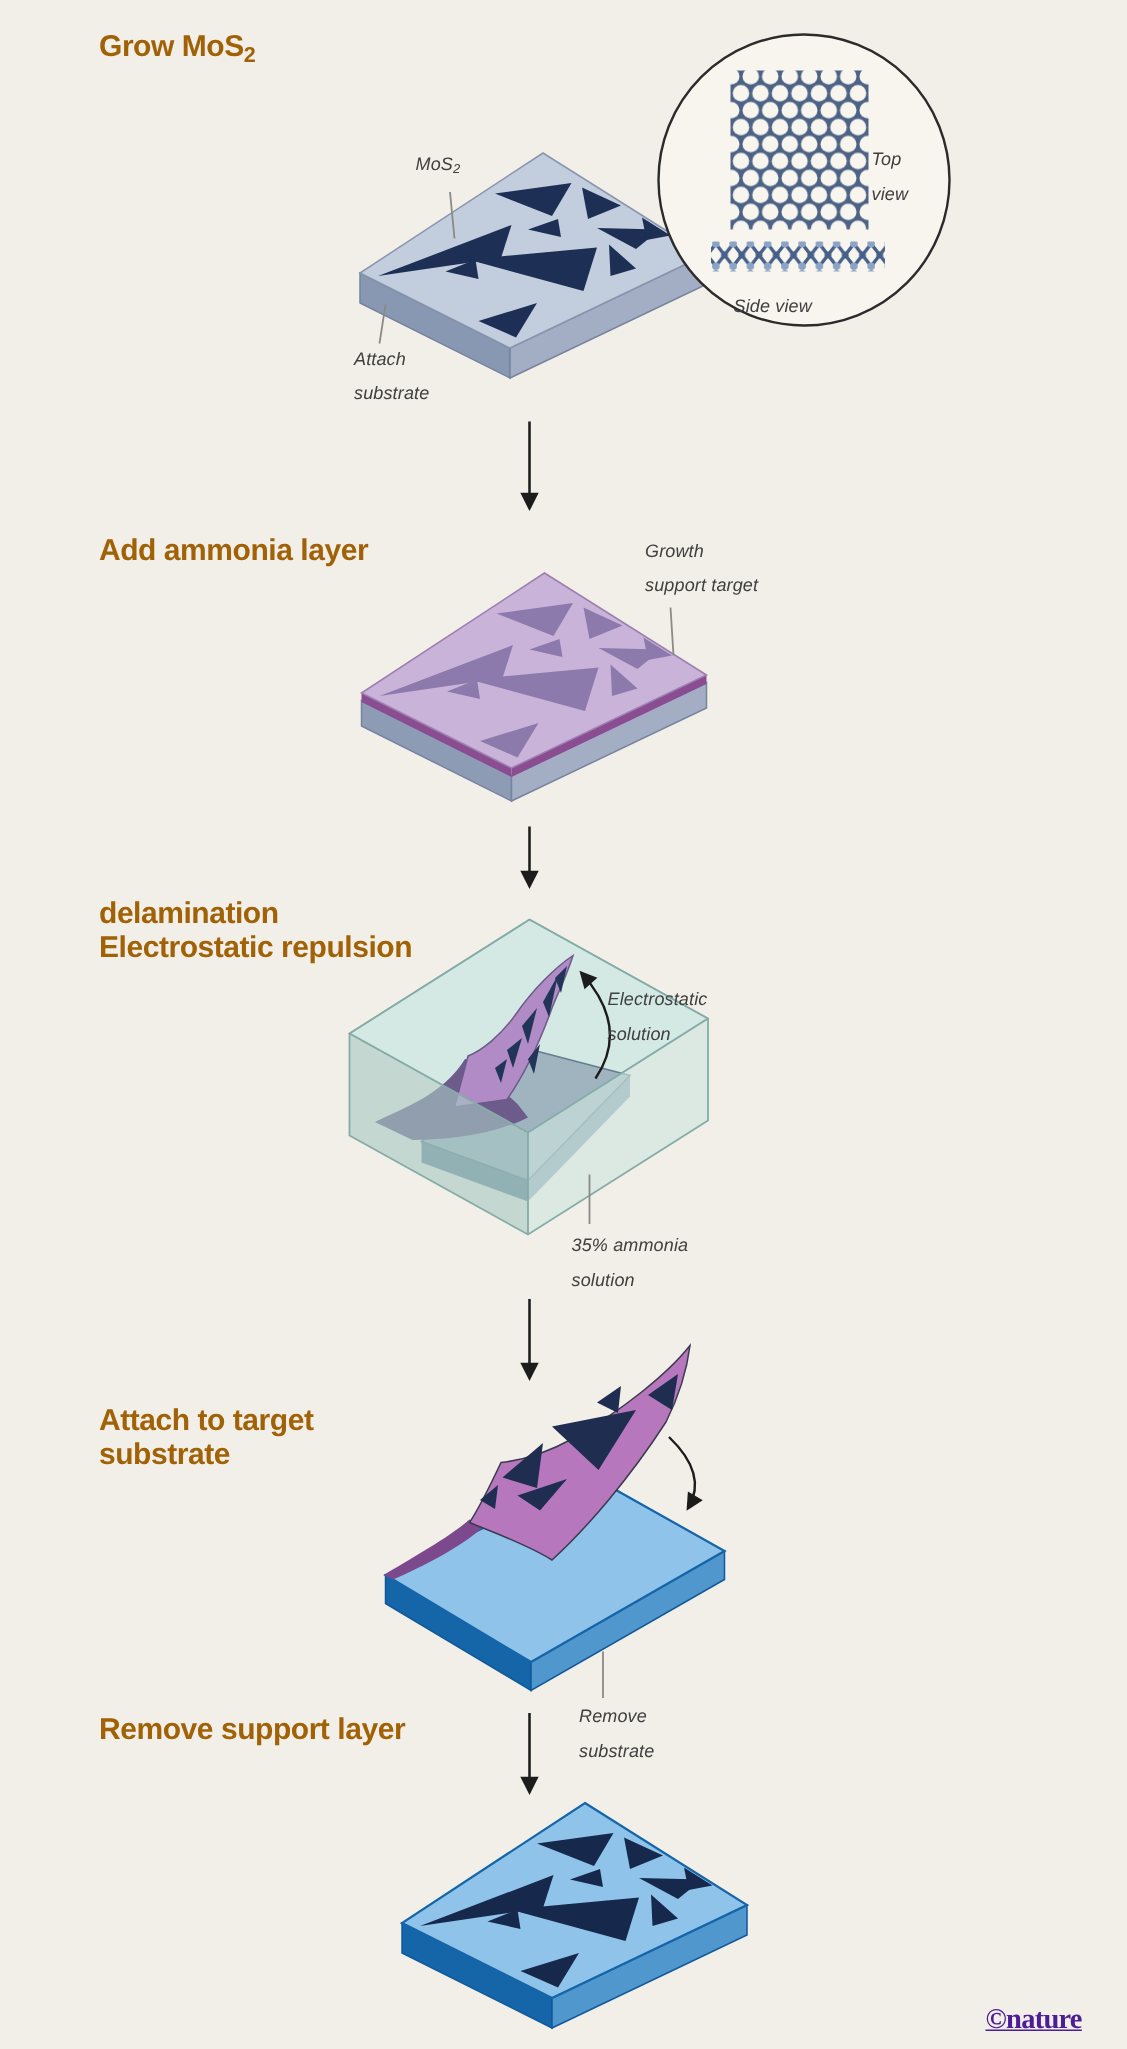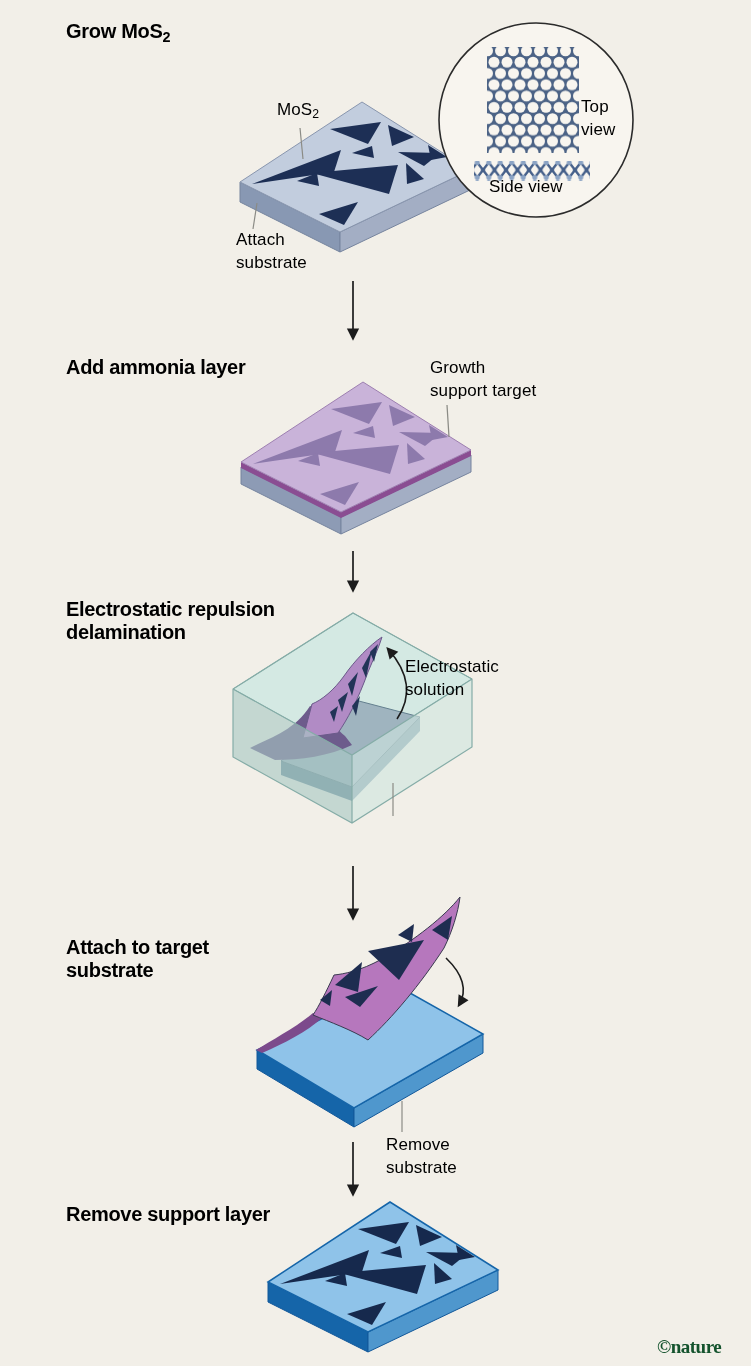--- a/index.html
+++ b/index.html
@@ -1,25 +1,25 @@
 <!DOCTYPE html>
 <html><head>
 <meta charset="utf-8">
 <style>
   html,body{margin:0;padding:0;background:#f2efe8;}
   .canvas{position:relative;width:751px;height:1366px;background:#f2efe8;
           font-family:"Liberation Sans",sans-serif;overflow:hidden;}
   .art{position:absolute;left:0;top:0;}
-  .hd{position:absolute;color:#000000;font-weight:700;font-size:20px;line-height:23px;
+  .hd{position:absolute;color:#a16207;font-weight:700;font-size:20px;line-height:23px;
       letter-spacing:-0.3px;white-space:nowrap;}
-  .lbl{position:absolute;color:#000000;font-weight:400;font-size:17px;line-height:23px;
-       letter-spacing:0.1px;white-space:nowrap;}
+  .lbl{position:absolute;color:#404040;font-weight:400;font-size:12px;line-height:23px;
+       letter-spacing:0.1px;white-space:nowrap;font-style:italic;}
   sub.s2{font-size:0.72em;line-height:0;vertical-align:-0.28em;letter-spacing:0;}
   .credit{position:absolute;font-family:"Liberation Serif",serif;font-weight:600;
-          font-size:19px;color:#14532d;letter-spacing:-0.5px;}
+          font-size:19px;color:#4c1d95;letter-spacing:-0.5px;text-decoration:underline;}
 </style>
 </head>
 <body>
 
 <div class="canvas">
 
 <svg class="art" width="751" height="1366" viewBox="0 0 751 1366">
   <defs>
     <marker id="ah" viewBox="0 0 10 10" refX="7.5" refY="5" markerWidth="8" markerHeight="8" orient="auto-start-reverse">
       <path d="M0.5,0.5 L9.5,5 L0.5,9.5 Z" fill="#1c1c1c"></path>
@@ -154,47 +154,51 @@
 <div class="lbl" style="left:236px;top:228px">
   <div>Attach</div>
   <div>substrate</div>
 </div>
 
 <div class="lbl" style="left:581px;top:95px">
   <div>Top</div>
   <div>view</div>
 </div>
 
-<div class="lbl" style="left:489px;top:175px">Side view</div>
+<div class="lbl" style="left:489px;top:193px">Side view</div>
 
 <div class="hd" style="left:66px;top:356px">Add ammonia layer</div>
 
 <div class="lbl" style="left:430px;top:356px">
   <div>Growth</div>
   <div>support target</div>
 </div>
 
 <div class="hd" style="left:66px;top:598px">
+  <div>delamination</div>
   <div>Electrostatic repulsion</div>
-  <div>delamination</div>
 </div>
 
 <div class="lbl" style="left:405px;top:655px">
   <div>Electrostatic</div>
   <div>solution</div>
 </div>
 
+<div class="lbl" style="left:381px;top:819px">
+  <div>35% ammonia</div>
+  <div>solution</div>
+</div>
 
 <div class="hd" style="left:66px;top:936px">
   <div>Attach to target</div>
   <div>substrate</div>
 </div>
 
 <div class="lbl" style="left:386px;top:1133px">
   <div>Remove</div>
   <div>substrate</div>
 </div>
 
-<div class="hd" style="left:66px;top:1203px">Remove support layer</div>
+<div class="hd" style="left:66px;top:1142px">Remove support layer</div>
 
 <div class="credit" style="left:657px;top:1336px">©nature</div>
 
 </div>
 
 </body></html>

